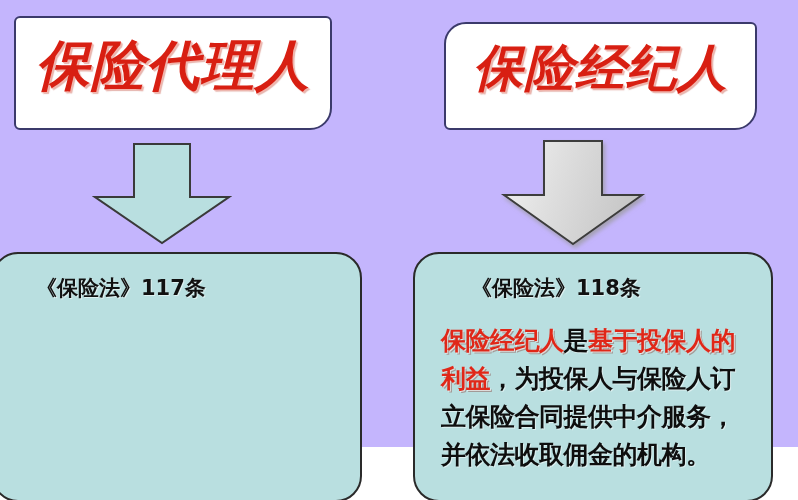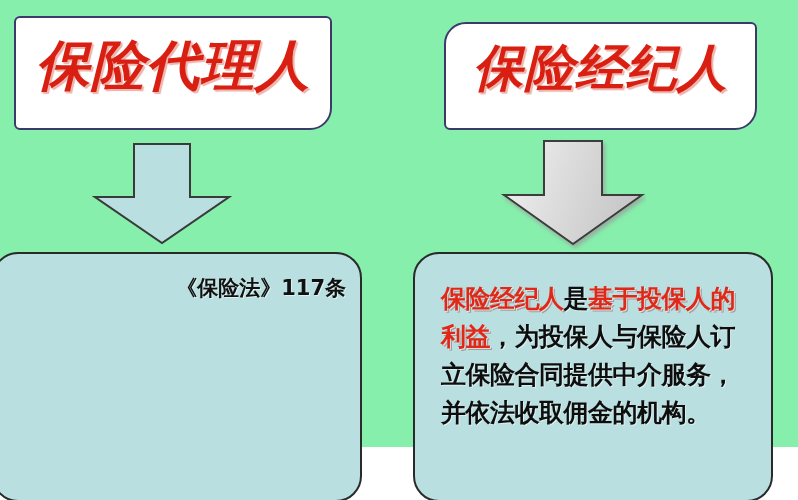--- a/index.html
+++ b/index.html
@@ -10,21 +10,21 @@
   body {
     width: 798px;
     height: 500px;
     overflow: hidden;
     font-family: "DejaVu Sans", "Liberation Sans", sans-serif;
   }
   #stage {
     position: relative;
     width: 798px;
     height: 447px;
-    background: #86efac;
+    background: #c4b5fd;
   }
 
   
   .title-box {
     position: absolute;
     background: #ffffff;
     border: 2px solid #3b3a6b;
     box-sizing: border-box;
     display: flex;
     align-items: center;
@@ -90,41 +90,40 @@
 
   .law-heading {
     font-family: "DejaVu Sans", "Liberation Sans", sans-serif;
     font-weight: 700;
     font-size: 21px;
     color: #111111;
     letter-spacing: 0px;
     margin: 6px 0 0 24px;
     text-shadow: 1px 1px 0 rgba(255,255,255,0.55);
     white-space: nowrap;
-    text-align: right;
   }
   .content-box.right .law-heading { margin-left: 30px; }
 
   .law-body {
     margin-top: 22px;
     font-family: "DejaVu Sans", "Liberation Sans", sans-serif;
     font-weight: 700;
     font-size: 25px;
     line-height: 38px;
     color: #0e0e0e;
     letter-spacing: -0.5px;
     text-shadow: 1px 1px 0 rgba(255,255,255,0.5);
   }
   .law-body .hl {
     color: #e02718;
     text-shadow:
       1px 1px 0 rgba(255,255,255,0.65),
       2px 2px 0 rgba(120,25,15,0.35);
   }
-  .content-box.right .law-body { margin-top: 12px; }
+  .content-box.right .law-body { margin-top: 20px; }
 </style>
 </head>
 <body>
 
 <div id="stage">
 
   <div class="title-box left">
     <span class="title-text">保险代理人</span>
   </div>
 
@@ -155,19 +154,20 @@
   </div>
 
   <div class="content-box left">
     <div class="content-inner">
       <div class="law-heading">《保险法》117条</div>
     </div>
   </div>
 
   <div class="content-box right">
     <div class="content-inner">
+      <div class="law-heading">《保险法》118条</div>
       <div class="law-body">
         <span class="hl"> 保险经纪人</span><span>是</span><span class="hl">基于投保人的利益</span><span>，为投保人与保险人订立保险合同提供中介服务，并依法收取佣金的机构。</span>
       </div>
     </div>
   </div>
 
 </div>
 
 </body></html>

